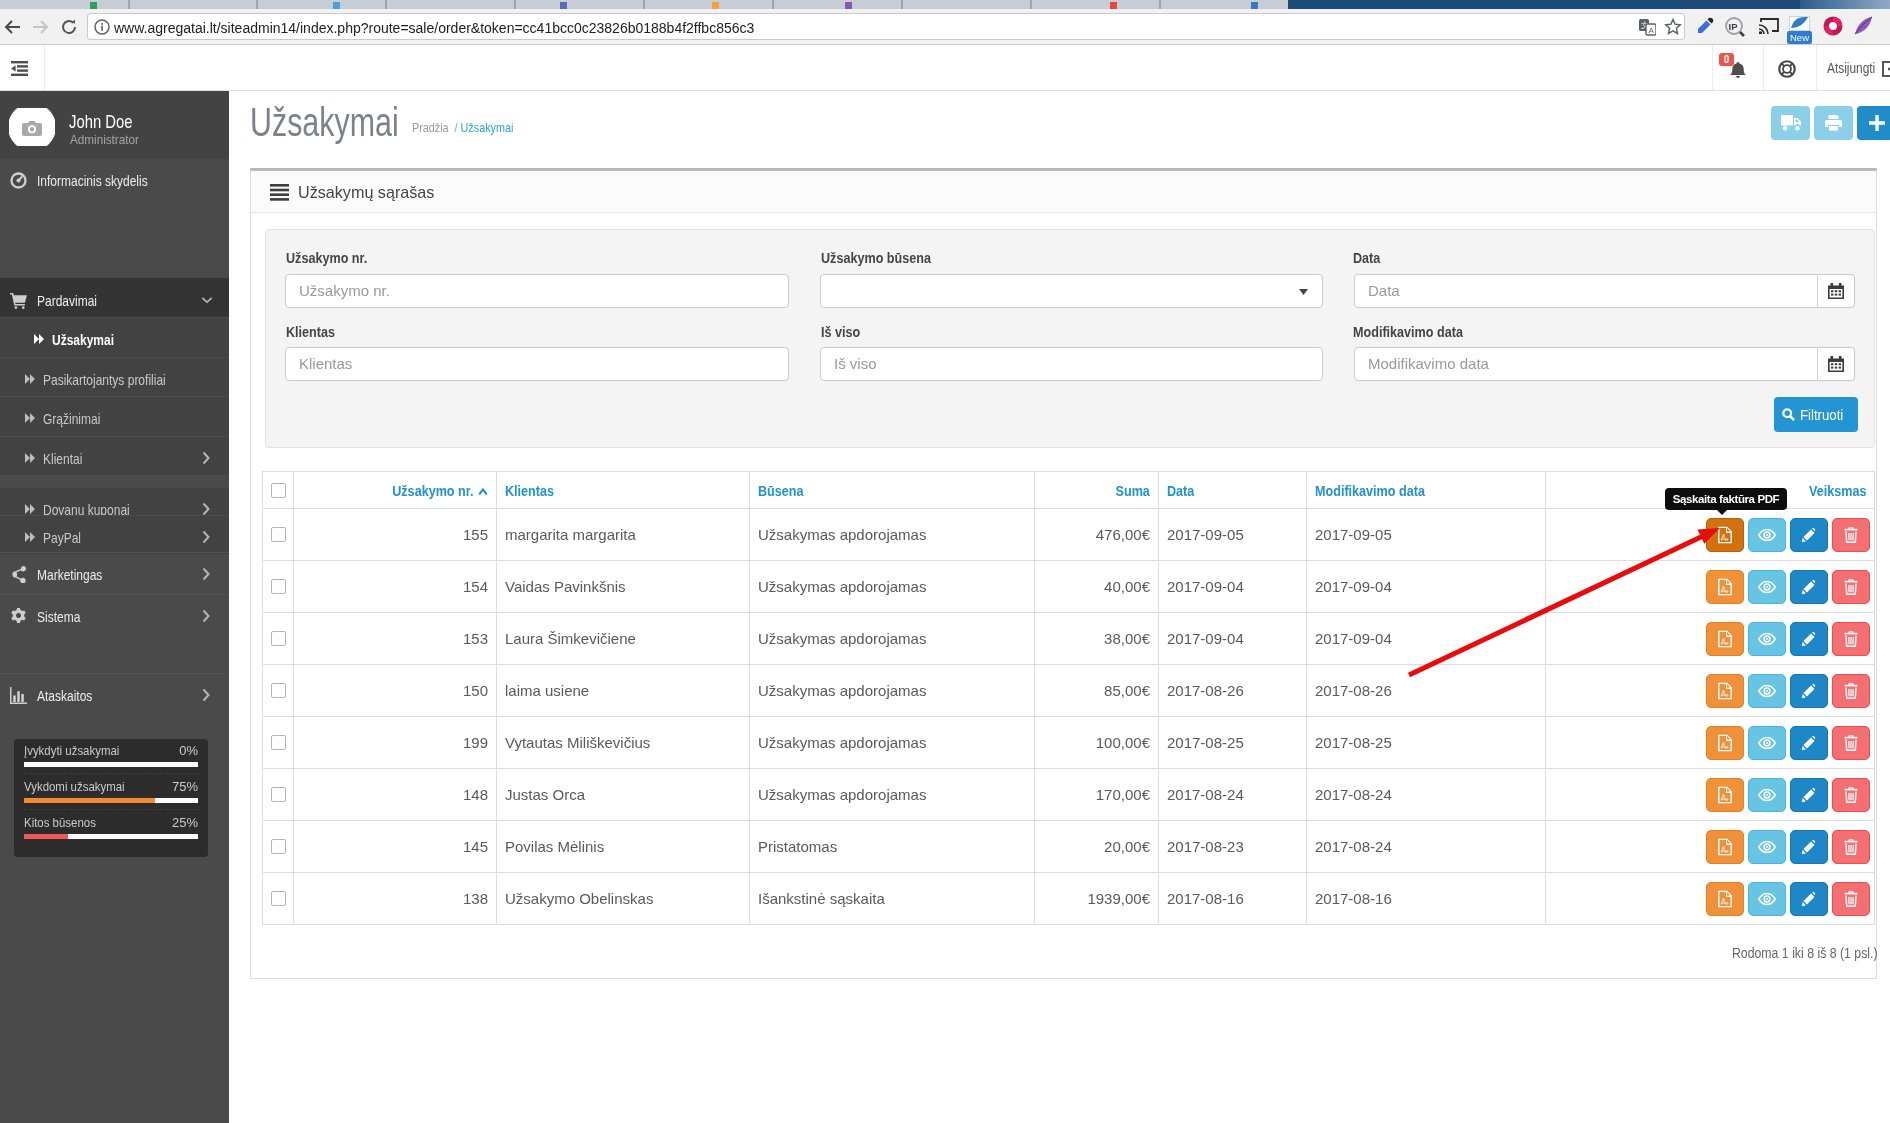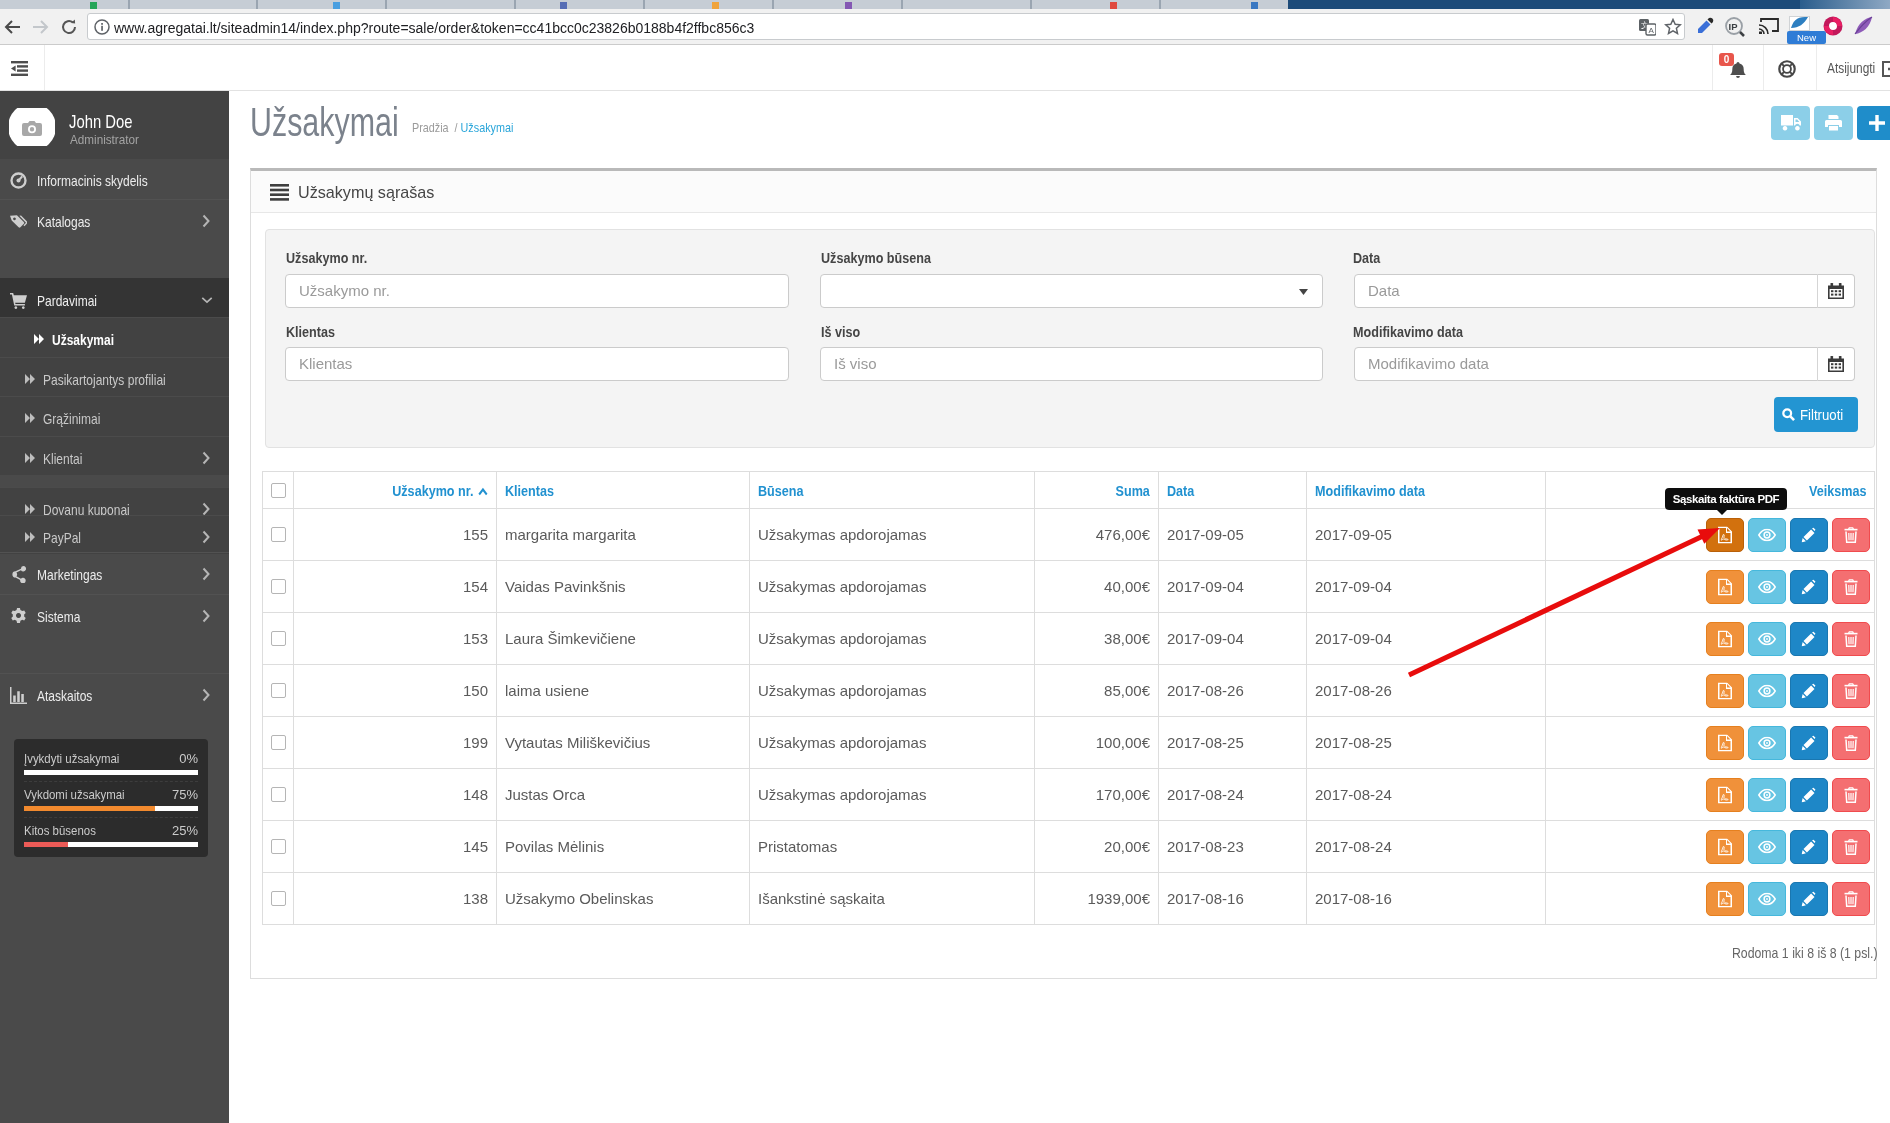--- a/index.html
+++ b/index.html
@@ -31,21 +31,21 @@
 .mi .lbl { position:absolute; left:37px; top:13px; transform:scaleX(0.8); transform-origin:0 0; white-space:nowrap; }
 .mi .ic { position:absolute; left:10px; top:13px; width:17px; height:17px; fill:#cecece; }
 .mi .chev { position:absolute; right:19px; top:14px; width:8px; height:14px; stroke:#b5b5b5; stroke-width:2; fill:none; }
 .mi.sub { background:#424242; border-top:1px solid #4b4b4b; color:#c9c9c9; }
 .mi.sub .lbl { left:43px; }
 .mi.sub .dbl { position:absolute; left:24px; top:15px; width:12px; height:12px; fill:#bdbdbd; }
 .mi.active { background:#343434; border-top:1px solid #343434; color:#efefef; }
 .mi.subactive { color:#fff; font-weight:bold; }
 .mi.subactive .lbl { left:52px; }
 .mi.subactive .dbl { left:33px; fill:#fff; }
-#stats { position:absolute; left:14px; top:648px; width:194px; height:118px; background:#2c2c2c; border-radius:4px; padding:8px 10px; }
+#stats { position:absolute; left:14px; top:648px; width:194px; height:118px; background:#2c2c2c; border-radius:4px; padding:0 10px; }
 #stats .row { position:relative; height:36px; }
 #stats .lab { font-size:13px; color:#cbcbcb; position:absolute; left:0; top:4px; transform:scaleX(0.88); transform-origin:0 0; white-space:nowrap; }
 #stats .pct { font-size:13px; color:#cbcbcb; position:absolute; right:0; top:4px; }
 #stats .bar { position:absolute; left:0; top:23px; width:174px; height:5px; background:#fff; }
 #stats .fill { position:absolute; left:0; top:0; height:5px; }
 #stats .dash { position:absolute; left:0; top:34px; width:174px; border-top:1px dashed #3d3d3d; }
 
 
 #main { left:229px; top:91px; width:1661px; height:1032px; background:#fff; }
 h1.pagetitle { position:absolute; left:21px; top:9px; font-size:40px; font-weight:400; color:#7b828c; letter-spacing:0; transform:scaleX(0.76); transform-origin:0 0; white-space:nowrap; }
@@ -152,21 +152,21 @@
     </svg>
   <svg class="abs" style="left:1758px;top:9px" width="21" height="17" viewBox="0 0 21 17" fill="none" stroke="#2a2a2a" stroke-width="1.8">
       <path d="M3 4 V1 h17 v12 h-6"></path>
       <path d="M1 7 a9 9 0 0 1 9 9 M1 11 a5 5 0 0 1 5 5" stroke-width="1.6"></path>
       <rect x="1" y="13.5" width="3" height="2.5" fill="#2a2a2a" stroke="none"></rect>
     </svg>
   <div class="abs" style="left:1789px;top:7px;width:21px;height:15px;background:#fff;border:1px solid #d0d3d6"></div>
   <svg class="abs" style="left:1790px;top:7px" width="19" height="14" viewBox="0 0 19 14">
       <path d="M1 12 C4 2 9 1 18 1 C14 8 9 12 1 12 z" fill="#2d7fc1"></path>
     </svg>
-  <div class="abs" style="left:1787px;top:22px;width:39px;height:13px;background:#2f7cd6;border-radius:2px;color:#fff;font-size:9.5px;text-align:center;line-height:13px">New</div>
+  <div class="abs" style="left:1787px;top:22px;width:25px;height:13px;background:#2f7cd6;border-radius:2px;color:#fff;font-size:9.5px;text-align:center;line-height:13px">New</div>
   <svg class="abs" style="left:1823px;top:7px" width="20" height="20" viewBox="0 0 20 20">
       <circle cx="10" cy="10" r="9.5" fill="#c2185b"></circle>
       <circle cx="10" cy="10" r="4" fill="#fff"></circle>
       <path d="M10 1 a9 9 0 0 1 9 9 l-5 0 a4.5 4.5 0 0 0-4-4.5 z M10 19 a9 9 0 0 1-9-9 l5 0 a4.5 4.5 0 0 0 4 4.5 z" fill="#e91e63"></path>
     </svg>
   <svg class="abs" style="left:1853px;top:6px" width="21" height="21" viewBox="0 0 21 21">
       <path d="M19 2 C12 3 5 8 2 19 C10 18 17 12 19 2 z" fill="#8e5bb8"></path>
       <path d="M19 2 C13 6 8 11 2 19" stroke="#6a3f96" stroke-width="1.2" fill="none"></path>
     </svg>
 </div>
@@ -216,29 +216,20 @@
     <div class="prole">Administrator</div>
   </div>
 
   <div class="mi" style="top:68px;border-top:none">
     <svg class="ic" viewBox="0 0 16 16">
         <circle cx="8" cy="8" r="6.6" fill="none" stroke="#cecece" stroke-width="2.2"></circle>
         <circle cx="8" cy="8" r="1.9" fill="#cecece"></circle>
         <line x1="8" y1="8" x2="11.6" y2="4" stroke="#cecece" stroke-width="1.8"></line>
       </svg>
     <span class="lbl">Informacinis skydelis</span>
-  </div>
-  <div class="mi" style="top:107.5px">
-    <svg class="ic" viewBox="0 0 16 16">
-        <path d="M0 2.5 L6.5 2 L13 8.5 a1.2 1.2 0 0 1 0 1.7 L9.8 13.4 a1.2 1.2 0 0 1-1.7 0 L1.6 7 z M4.2 4.2 a1.3 1.3 0 1 0 .01 0 z M8.8 2.6 l1.6-.15 L16.9 9 l-3.3 3.4 -.9-.9 L15 9.1 z"></path>
-      </svg>
-    <span class="lbl">Katalogas</span>
-    <svg class="chev" viewBox="0 0 8 14">
-        <path d="M1.5 1.5 L6.5 7 L1.5 12.5"></path>
-      </svg>
   </div>
   <div class="mi active" style="top:186.5px">
     <svg class="ic" viewBox="0 0 16 16">
         <path d="M0 1 h3 l.6 2 H16 l-2 7 H4.8 L5.2 11.4 H14 v1.4 H4 L1.8 2.4 H0 z M5.5 13.4 a1.3 1.3 0 1 0 .01 0 z M12.5 13.4 a1.3 1.3 0 1 0 .01 0 z"></path>
       </svg>
     <span class="lbl">Pardavimai</span>
     <svg class="chev" viewBox="0 0 14 8" style="width:12px;height:8px;top:17px;right:16px">
         <path d="M1.5 1.5 L7 6.5 L12.5 1.5"></path>
       </svg>
   </div>

